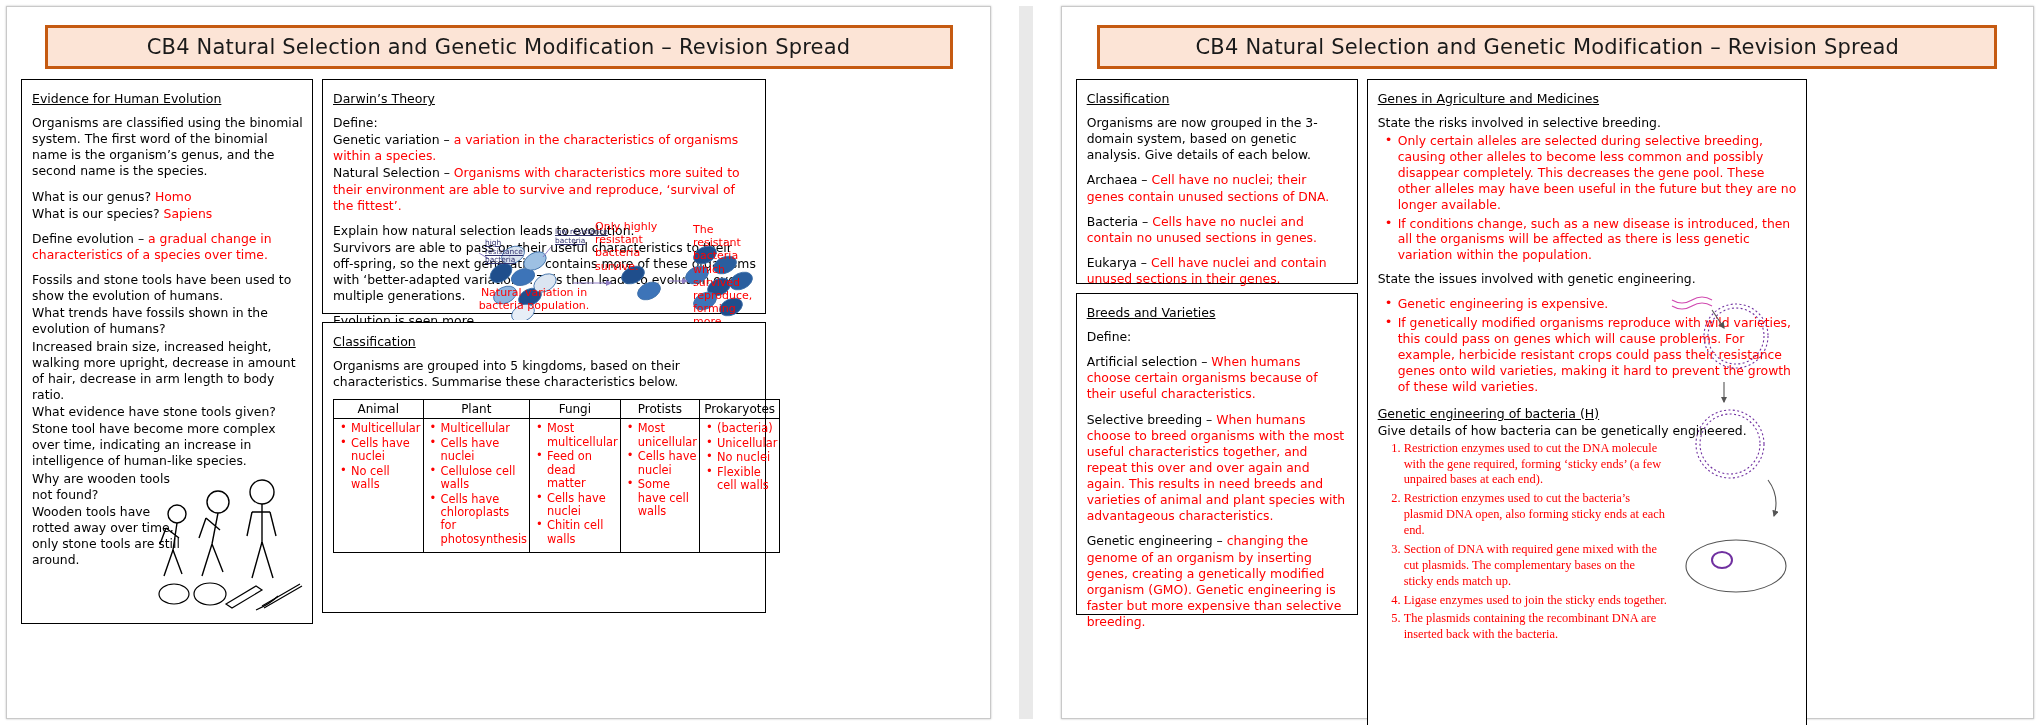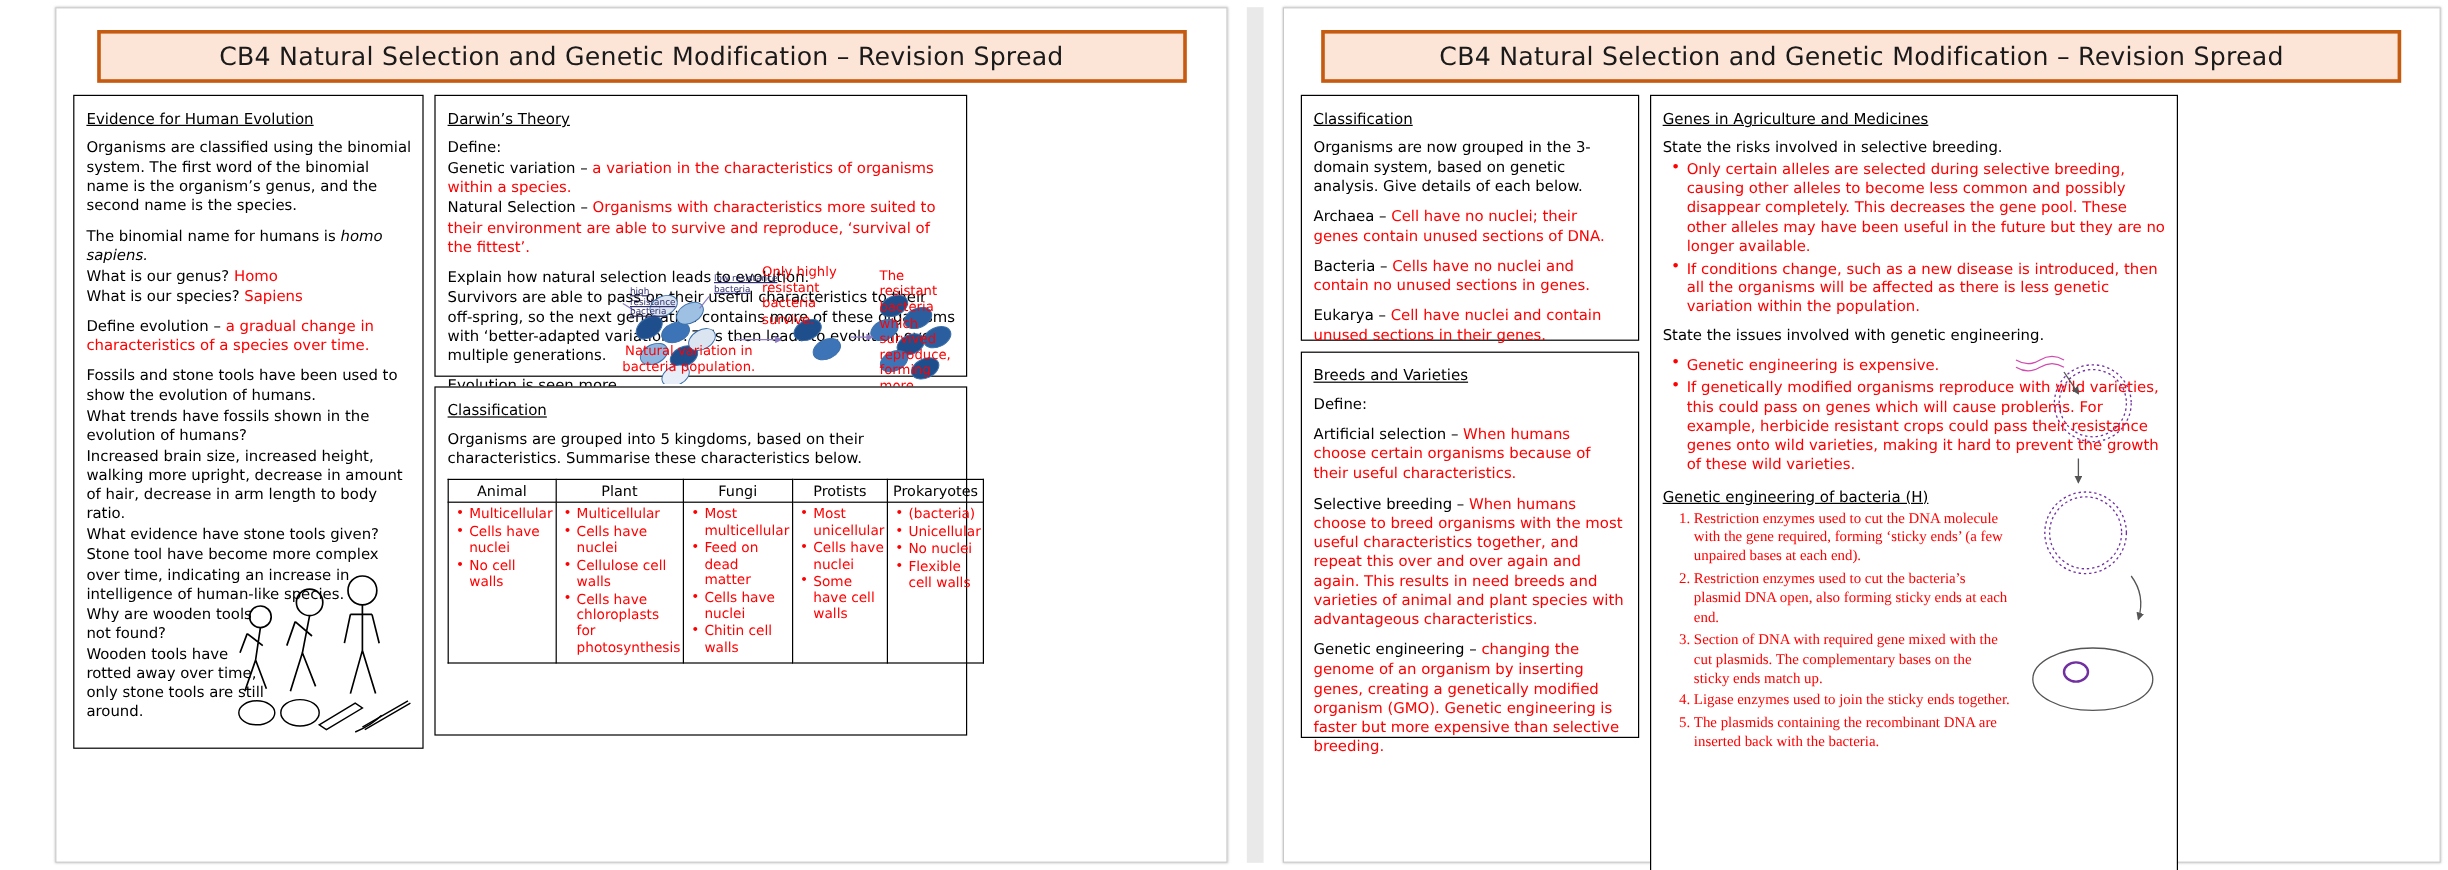--- a/index.html
+++ b/index.html
@@ -1,17 +1,17 @@
 <!DOCTYPE html>
 <html><head>
 <meta charset="utf-8">
 <style>
   html,body{margin:0;padding:0;background:#ffffff;}
   body{width:2040px;height:725px;font-family:"DejaVu Sans",sans-serif;overflow:hidden;}
-  .sheet-wrap{position:absolute;inset:0;display:flex;gap:16px;padding:6px 6px;box-sizing:border-box;background:#ffffff;margin-left:40px;}
+  .sheet-wrap{position:absolute;inset:0;display:flex;gap:28px;padding:6px 6px;box-sizing:border-box;background:#ffffff;}
   .page{position:relative;background:#fff;border:1px solid #c9c9c9;box-shadow:0 0 2px rgba(0,0,0,.25);box-sizing:border-box;}
   .page.left{width:1012px;}
   .page.right{width:1000px;}
   .gutter{width:14px;background:#e9e9e9;align-self:stretch;}
 
   .banner{margin:18px auto 10px auto;border:3px solid #c55a11;background:#fce4d6;
           text-align:center;padding:7px 10px;box-sizing:border-box;}
   .left .banner{width:908px;}
   .right .banner{width:900px;}
   .banner-text{font-family:"DejaVu Sans",sans-serif;font-size:21px;color:#1a1a1a;letter-spacing:.2px;white-space:nowrap;}
@@ -59,23 +59,20 @@
   <div class="page left">
     <div class="banner">
       <div class="banner-text">CB4 Natural Selection and Genetic Modification – Revision Spread</div>
     </div>
 
     <div class="cols">
 
       <div class="box lcolA" style="height:545px;">
         <div class="hd">Evidence for Human Evolution</div>
         <p class="t">Organisms are classified using the binomial system.  The first word of the binomial name is the organism’s genus, and the second name is the species.</p>
-        <p class="t tight">
-          <span>The binomial name for humans is </span><span class="it">homo sapiens.</span>
-        </p>
         <p class="t tight">
           <span>What is our genus? </span><span class="r">Homo</span>
         </p>
         <p class="t">
           <span>What is our species? </span><span class="r">Sapiens</span>
         </p>
         <p class="t">
           <span>Define evolution – </span><span class="r">a gradual change in characteristics of a species over time.</span>
         </p>
         <p class="t tight">Fossils and stone tools have been used to show the evolution of humans.</p>
@@ -272,20 +269,21 @@
         <ul class="bul">
           <li>Only certain alleles are selected during selective breeding, causing other alleles to become less common and possibly disappear completely.  This decreases the gene pool. These other alleles may have been useful in the future but they are no longer available.</li>
           <li>If conditions change, such as a new disease is introduced, then all the organisms will be affected as there is less genetic variation within the population.</li>
         </ul>
         <p class="t">State the issues involved with genetic engineering.</p>
         <ul class="bul">
           <li>Genetic engineering is expensive.</li>
           <li>If genetically modified organisms reproduce with wild varieties, this could pass on genes which will cause problems. For example, herbicide resistant  crops could pass their resistance genes onto wild varieties, making it hard to prevent the growth of these wild varieties.</li>
         </ul>
         <div class="hd" style="margin-bottom:2px;">Genetic engineering of bacteria (H)</div>
+        <p class="t tight">Give details of how bacteria can be genetically engineered.</p>
         <div style="width:290px;">
           <ol class="num">
             <li>Restriction enzymes used to cut the DNA molecule with the gene required, forming ‘sticky ends’ (a few unpaired bases at each end).</li>
             <li>Restriction enzymes used to cut the bacteria’s plasmid DNA open, also forming sticky ends at each end.</li>
             <li>Section of DNA with required gene mixed with the cut plasmids. The complementary bases on the sticky ends match up.</li>
             <li>Ligase enzymes used to join the sticky ends together.</li>
             <li>The plasmids containing the recombinant DNA are inserted back with the bacteria.</li>
           </ol>
         </div>
 

